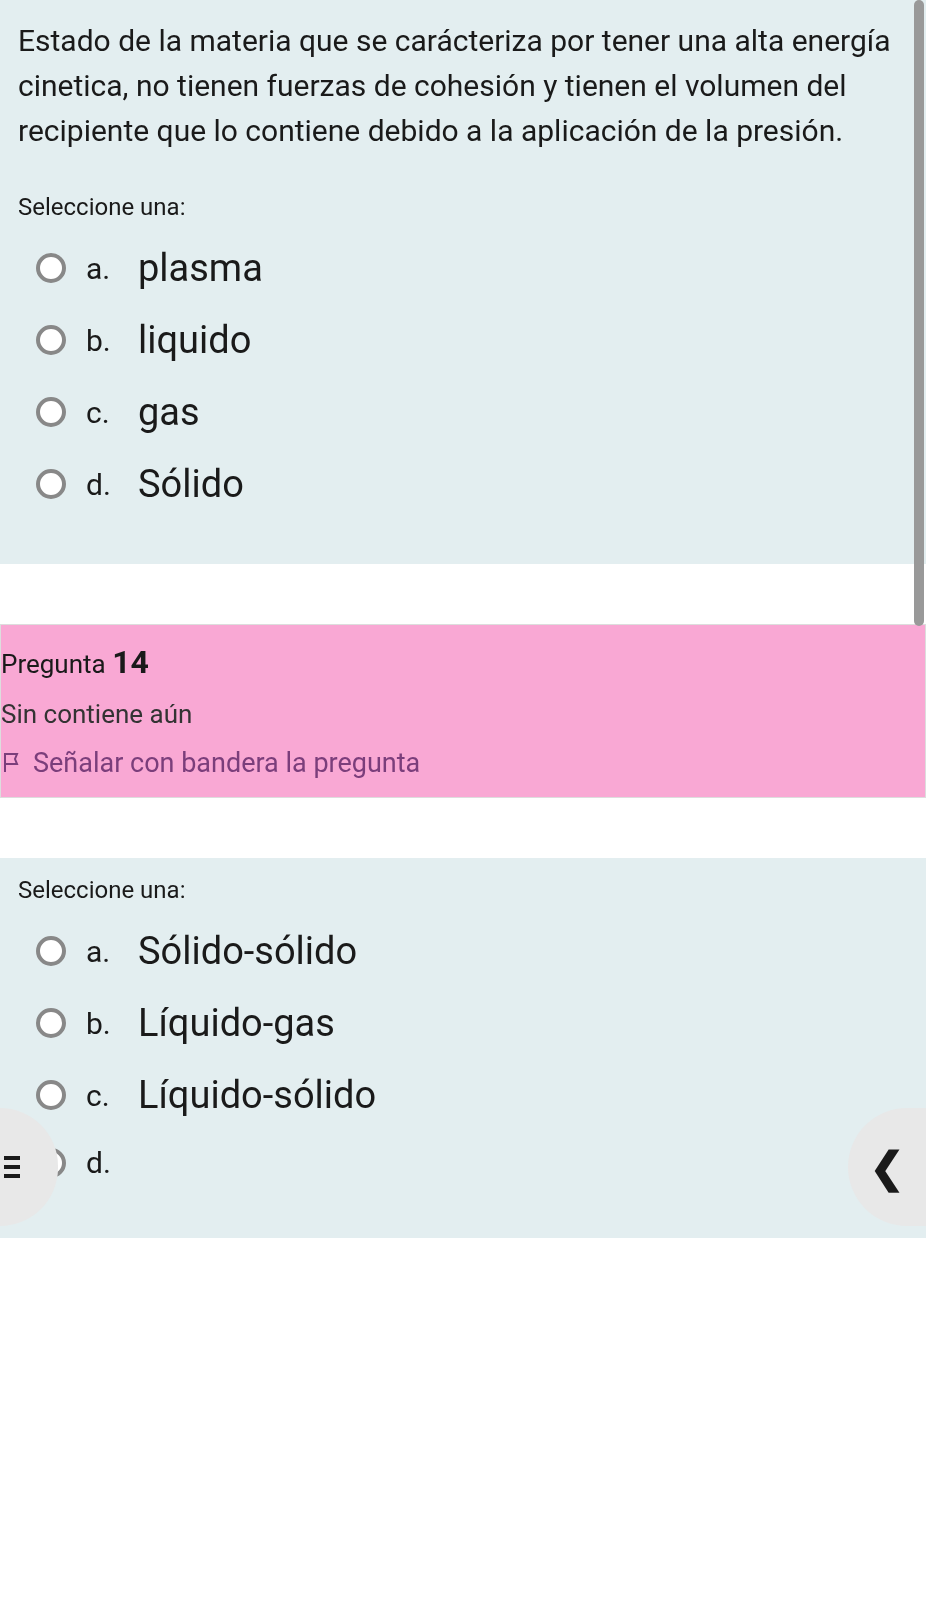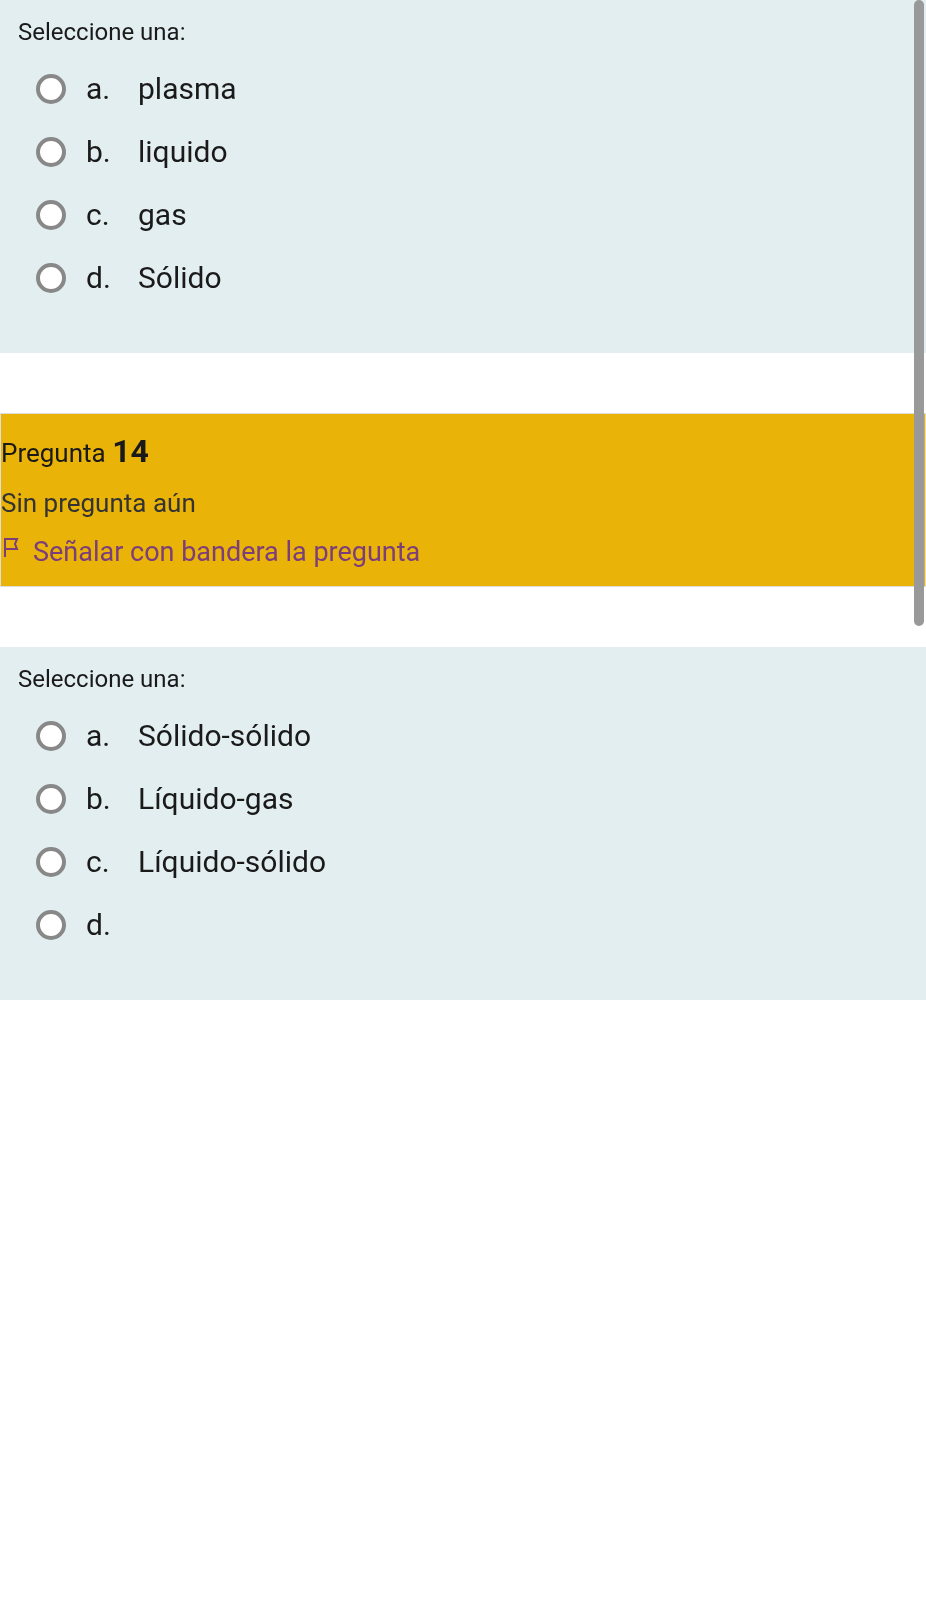--- a/index.html
+++ b/index.html
@@ -46,51 +46,51 @@
       flex-shrink: 0;
       cursor: pointer;
     }
     .option-letter {
       font-size: 30px;
       color: #1a1a1a;
       margin-left: 20px;
       width: 42px;
     }
     .option-text {
-      font-size: 30px;
+      font-size: 38px;
       color: #1a1a1a;
       margin-left: 10px;
     }
     .gap {
       height: 60px;
       background: #ffffff;
     }
     .question-header {
-      background: #eab308;
+      background: #f9a8d4;
       border: 1px solid #ddd;
       padding: 18px 7px 18px 0;
     }
     .question-number-row {
       font-size: 26px;
       color: #1a1a1a;
       padding-left: 0;
       margin-bottom: 18px;
     }
     .question-number-row .num {
       font-weight: bold;
       font-size: 32px;
     }
     .status-text {
       font-size: 26px;
       color: #333;
       margin-bottom: 18px;
     }
     .flag-row {
       display: flex;
-      align-items: flex-start;
+      align-items: center;
       color: #7b3e7b;
       font-size: 27px;
       cursor: pointer;
     }
     .flag-icon {
       width: 24px;
       height: 24px;
       margin-right: 8px;
       flex-shrink: 0;
     }
@@ -146,20 +146,21 @@
     .ham-line {
       width: 16px;
       height: 4px;
       background: #1a1a1a;
     }
   </style>
 </head>
 <body>
 
 <div class="question-body">
+  <div class="question-text">Estado de la materia que se carácteriza por tener una alta energía cinetica, no tienen fuerzas de cohesión y tienen el volumen del recipiente que lo contiene debido a la aplicación de la presión.</div>
   <div class="select-label">Seleccione una:</div>
   <div class="options">
     <div class="option-row">
       <div class="radio"></div>
       <div class="option-letter">a.</div>
       <div class="option-text">plasma</div>
     </div>
     <div class="option-row">
       <div class="radio"></div>
       <div class="option-letter">b.</div>
@@ -178,21 +179,21 @@
   </div>
 </div>
 
 <div class="gap"></div>
 
 <div class="question-header">
   <div class="question-number-row">
     <span>Pregunta</span>
     <span class="num">14</span>
   </div>
-  <div class="status-text">Sin pregunta aún</div>
+  <div class="status-text">Sin contiene aún</div>
   <div class="flag-row">
     <svg class="flag-icon" viewBox="0 0 24 24" fill="none" stroke="#7b3e7b" stroke-width="2">
       <path d="M4 21 L4 3 L16 3 L14 8 L16 13 L4 13"></path>
     </svg>
     <span>Señalar con bandera la pregunta</span>
   </div>
 </div>
 
 <div class="gap2"></div>
 

